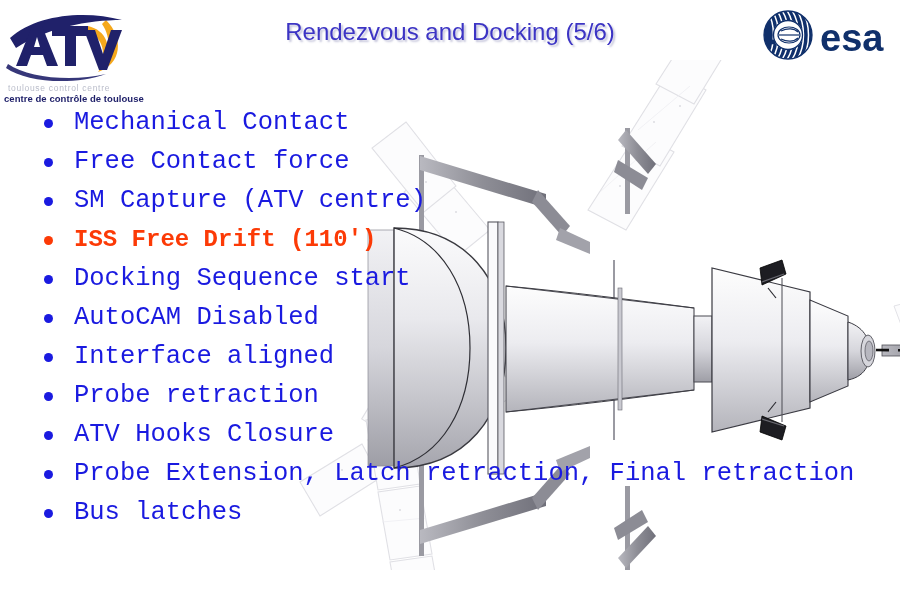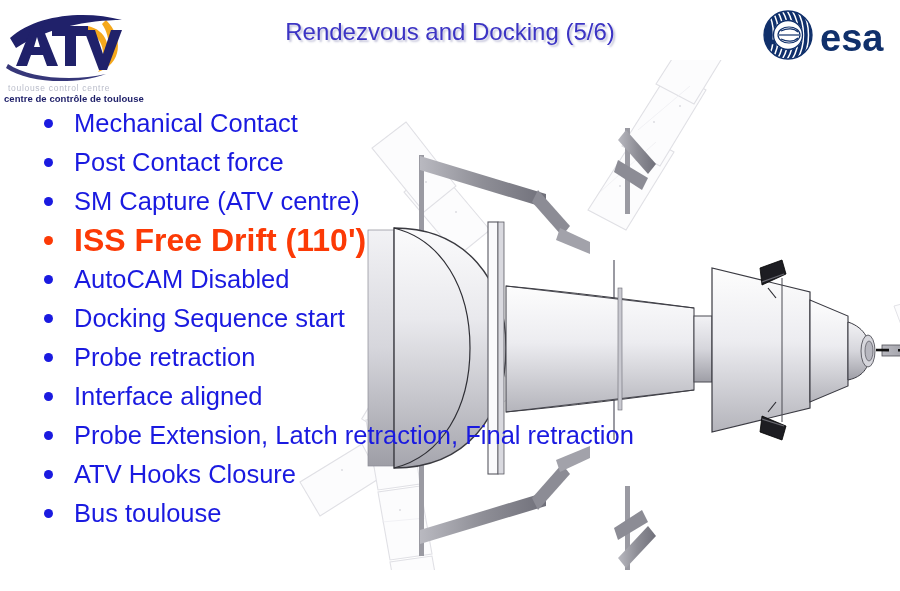--- a/index.html
+++ b/index.html
@@ -86,26 +86,27 @@
     width: 9px; height: 9px;
     border-radius: 50%;
     background: #1a1ae0;
   }
   .bullet-text {
     font-size: 25.5px;
     color: #1a1ae0;
     line-height: 38px;
     white-space: nowrap;
     display: block;
+    font-family: Liberation Mono, monospace;
   }
   .bullet-row.hl .bullet-dot { background: #fc3a06; }
   .bullet-row.hl .bullet-text {
     color: #fc3a06;
     font-weight: bold;
-    font-size: 32px;
+    font-size: 24px;
   }
 
   
   #art {
     position: absolute;
     left: 270px; top: 60px;
     width: 630px; height: 510px;
     z-index: 1;
   }
   #art svg { display: block; }
@@ -390,53 +391,53 @@
     </svg>
   </div>
 
   <div id="bullets">
     <div class="bullet-row">
       <span class="bullet-dot"></span>
       <span class="bullet-text">Mechanical Contact</span>
     </div>
     <div class="bullet-row">
       <span class="bullet-dot"></span>
-      <span class="bullet-text">Post Contact force</span>
+      <span class="bullet-text">Free Contact force</span>
     </div>
     <div class="bullet-row">
       <span class="bullet-dot"></span>
       <span class="bullet-text">SM Capture (ATV centre)</span>
     </div>
     <div class="bullet-row hl">
       <span class="bullet-dot"></span>
       <span class="bullet-text">ISS Free Drift (110')</span>
     </div>
     <div class="bullet-row">
       <span class="bullet-dot"></span>
+      <span class="bullet-text">Docking Sequence start</span>
+    </div>
+    <div class="bullet-row">
+      <span class="bullet-dot"></span>
       <span class="bullet-text">AutoCAM Disabled</span>
     </div>
     <div class="bullet-row">
       <span class="bullet-dot"></span>
-      <span class="bullet-text">Docking Sequence start</span>
+      <span class="bullet-text">Interface aligned</span>
     </div>
     <div class="bullet-row">
       <span class="bullet-dot"></span>
       <span class="bullet-text">Probe retraction</span>
     </div>
     <div class="bullet-row">
       <span class="bullet-dot"></span>
-      <span class="bullet-text">Interface aligned</span>
+      <span class="bullet-text">ATV Hooks Closure</span>
     </div>
     <div class="bullet-row">
       <span class="bullet-dot"></span>
       <span class="bullet-text">Probe Extension, Latch retraction, Final retraction</span>
     </div>
     <div class="bullet-row">
       <span class="bullet-dot"></span>
-      <span class="bullet-text">ATV Hooks Closure</span>
-    </div>
-    <div class="bullet-row">
-      <span class="bullet-dot"></span>
-      <span class="bullet-text">Bus toulouse</span>
+      <span class="bullet-text">Bus latches</span>
     </div>
   </div>
 
 </div>
 
 </body></html>

